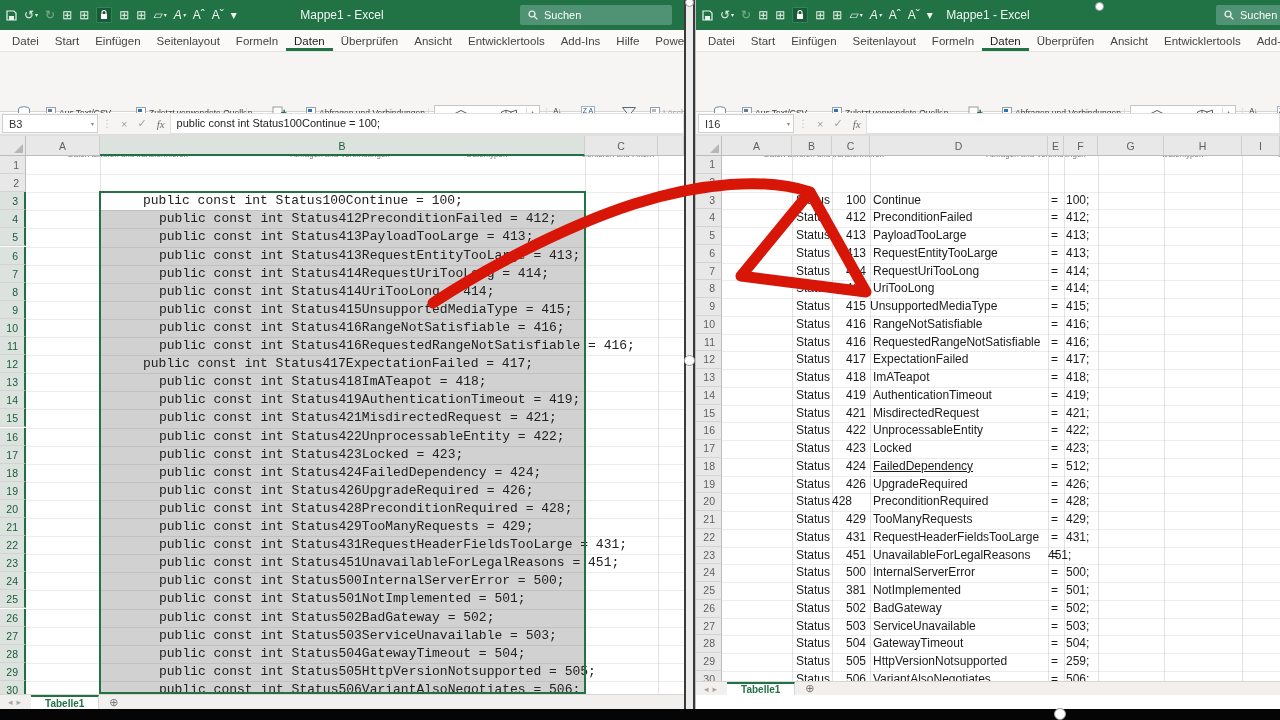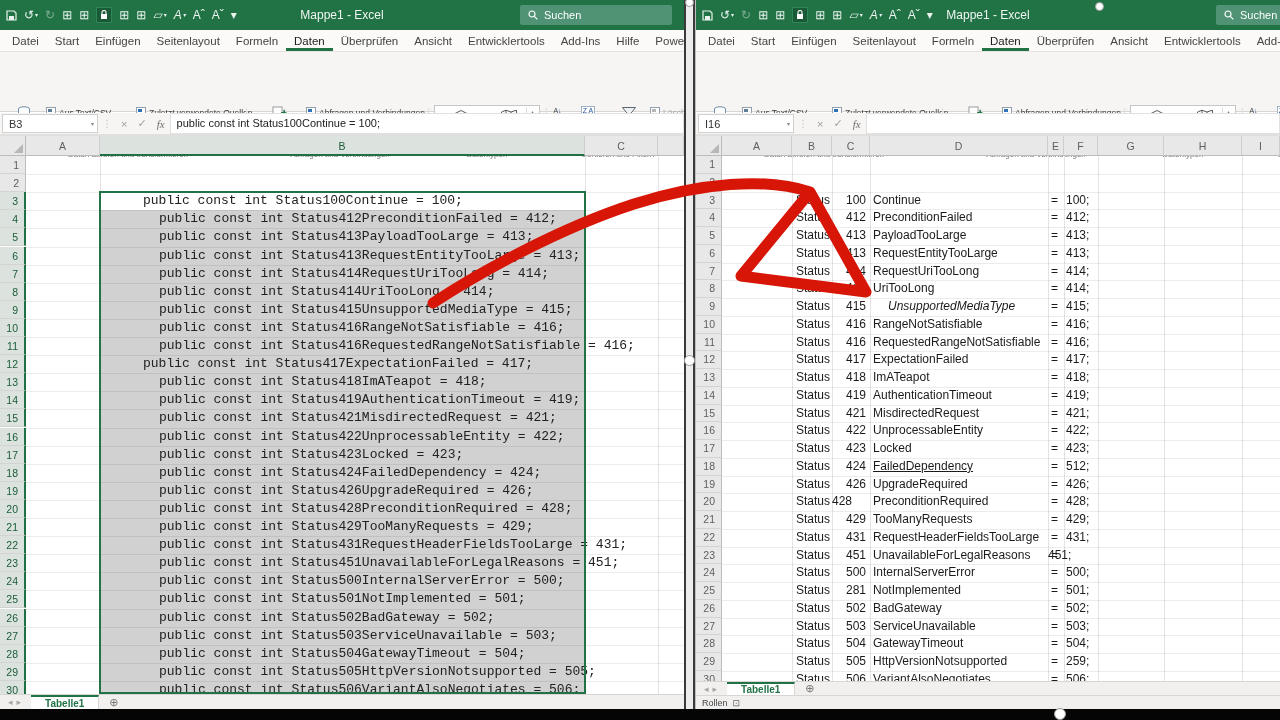--- a/index.html
+++ b/index.html
@@ -640,21 +640,21 @@
         <div class="drow" style="left: 0px; top: 280.25px; height: 17.75px; line-height: 17.75px; width: 584px;">
           <span style="left: 96px; width: 38px; text-align: right;">Status</span>
           <span style="left: 136px; width: 34px; text-align: right;">414</span>
           <span style="left: 177px;">UriTooLong</span>
           <span style="left: 355px;">=</span>
           <span style="left: 370px;">414;</span>
         </div>
         <div class="drow" style="left: 0px; top: 298px; height: 17.75px; line-height: 17.75px; width: 584px;">
           <span style="left: 96px; width: 38px; text-align: right;">Status</span>
           <span style="left: 136px; width: 34px; text-align: right;">415</span>
-          <span style="left: 192px; font-style: italic;">UnsupportedMediaType</span>
+          <span style="left: 174px;">UnsupportedMediaType</span>
           <span style="left: 355px;">=</span>
           <span style="left: 370px;">415;</span>
         </div>
         <div class="drow" style="left: 0px; top: 315.75px; height: 17.75px; line-height: 17.75px; width: 584px;">
           <span style="left: 96px; width: 38px; text-align: right;">Status</span>
           <span style="left: 136px; width: 34px; text-align: right;">416</span>
           <span style="left: 177px;">RangeNotSatisfiable</span>
           <span style="left: 355px;">=</span>
           <span style="left: 370px;">416;</span>
         </div>
@@ -751,21 +751,21 @@
         </div>
         <div class="drow" style="left: 0px; top: 564.25px; height: 17.75px; line-height: 17.75px; width: 584px;">
           <span style="left: 96px; width: 38px; text-align: right;">Status</span>
           <span style="left: 136px; width: 34px; text-align: right;">500</span>
           <span style="left: 177px;">InternalServerError</span>
           <span style="left: 355px;">=</span>
           <span style="left: 370px;">500;</span>
         </div>
         <div class="drow" style="left: 0px; top: 582px; height: 17.75px; line-height: 17.75px; width: 584px;">
           <span style="left: 96px; width: 38px; text-align: right;">Status</span>
-          <span style="left: 136px; width: 34px; text-align: right;">281</span>
+          <span style="left: 136px; width: 34px; text-align: right;">381</span>
           <span style="left: 177px;">NotImplemented</span>
           <span style="left: 355px;">=</span>
           <span style="left: 370px;">501;</span>
         </div>
         <div class="drow" style="left: 0px; top: 599.75px; height: 17.75px; line-height: 17.75px; width: 584px;">
           <span style="left: 96px; width: 38px; text-align: right;">Status</span>
           <span style="left: 136px; width: 34px; text-align: right;">502</span>
           <span style="left: 177px;">BadGateway</span>
           <span style="left: 355px;">=</span>
           <span style="left: 370px;">502;</span>
@@ -797,24 +797,20 @@
           <span style="left: 177px;">VariantAlsoNegotiates</span>
           <span style="left: 355px;">=</span>
           <span style="left: 370px;">506;</span>
         </div>
       </div>
     <div class="tabbar" style="top:681px;height:14px">
       <span class="navarr">◂▸</span>
       <span class="sheettab">Tabelle1</span>
       <span class="addsheet">⊕</span>
     </div>
-    <div class="statusbar" style="top:695px;height:14px">
-      <span>Rollen</span>
-      <span class="accico">⊡</span>
-    </div>
   </div>
 
   <div id="divider"></div>
   <div class="handle" style="left:684px;top:355px;width:11px;height:11px"></div>
   <div class="handle" style="left:685px;top:-2px;width:9px;height:9px"></div>
   <div class="handle" style="left:1095px;top:2px;width:9px;height:9px"></div>
 
   <div id="blackbar"></div>
   <div class="handle" style="left:1054px;top:708px;width:12px;height:12px;z-index:65"></div>
 

